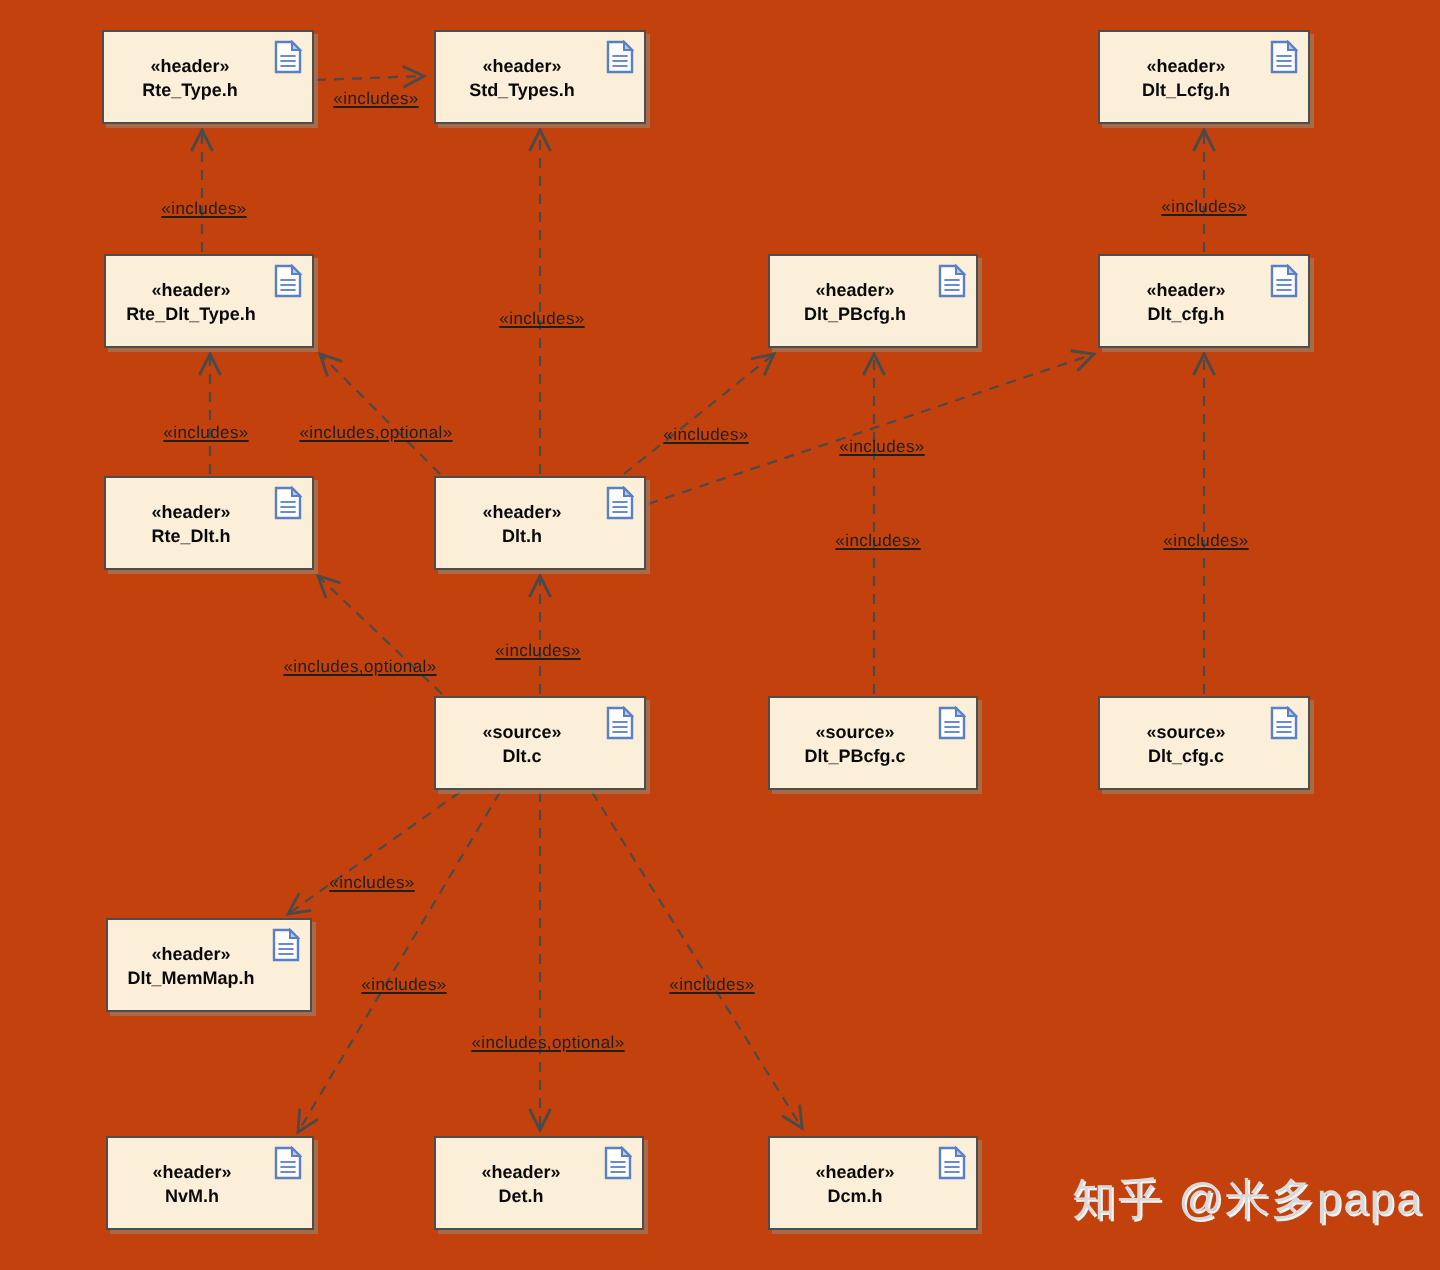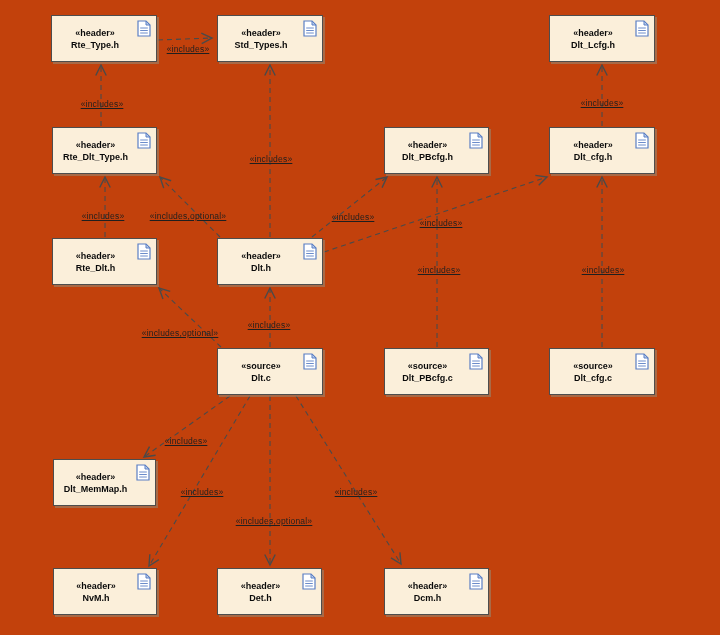--- a/index.html
+++ b/index.html
@@ -303,13 +303,14 @@
       <div class="edge-label" style="left: 269px; top: 325px;">«includes»</div>
       <div class="edge-label" style="left: 180px; top: 333px;">«includes,optional»</div>
       <div class="edge-label" style="left: 439px; top: 270px;">«includes»</div>
       <div class="edge-label" style="left: 603px; top: 270px;">«includes»</div>
       <div class="edge-label" style="left: 186px; top: 441px;">«includes»</div>
       <div class="edge-label" style="left: 202px; top: 492px;">«includes»</div>
       <div class="edge-label" style="left: 274px; top: 521px;">«includes,optional»</div>
       <div class="edge-label" style="left: 356px; top: 492px;">«includes»</div>
     </div>
 
+  <div class="watermark">知乎 @米多papa</div>
 </div>
 
 </body></html>

